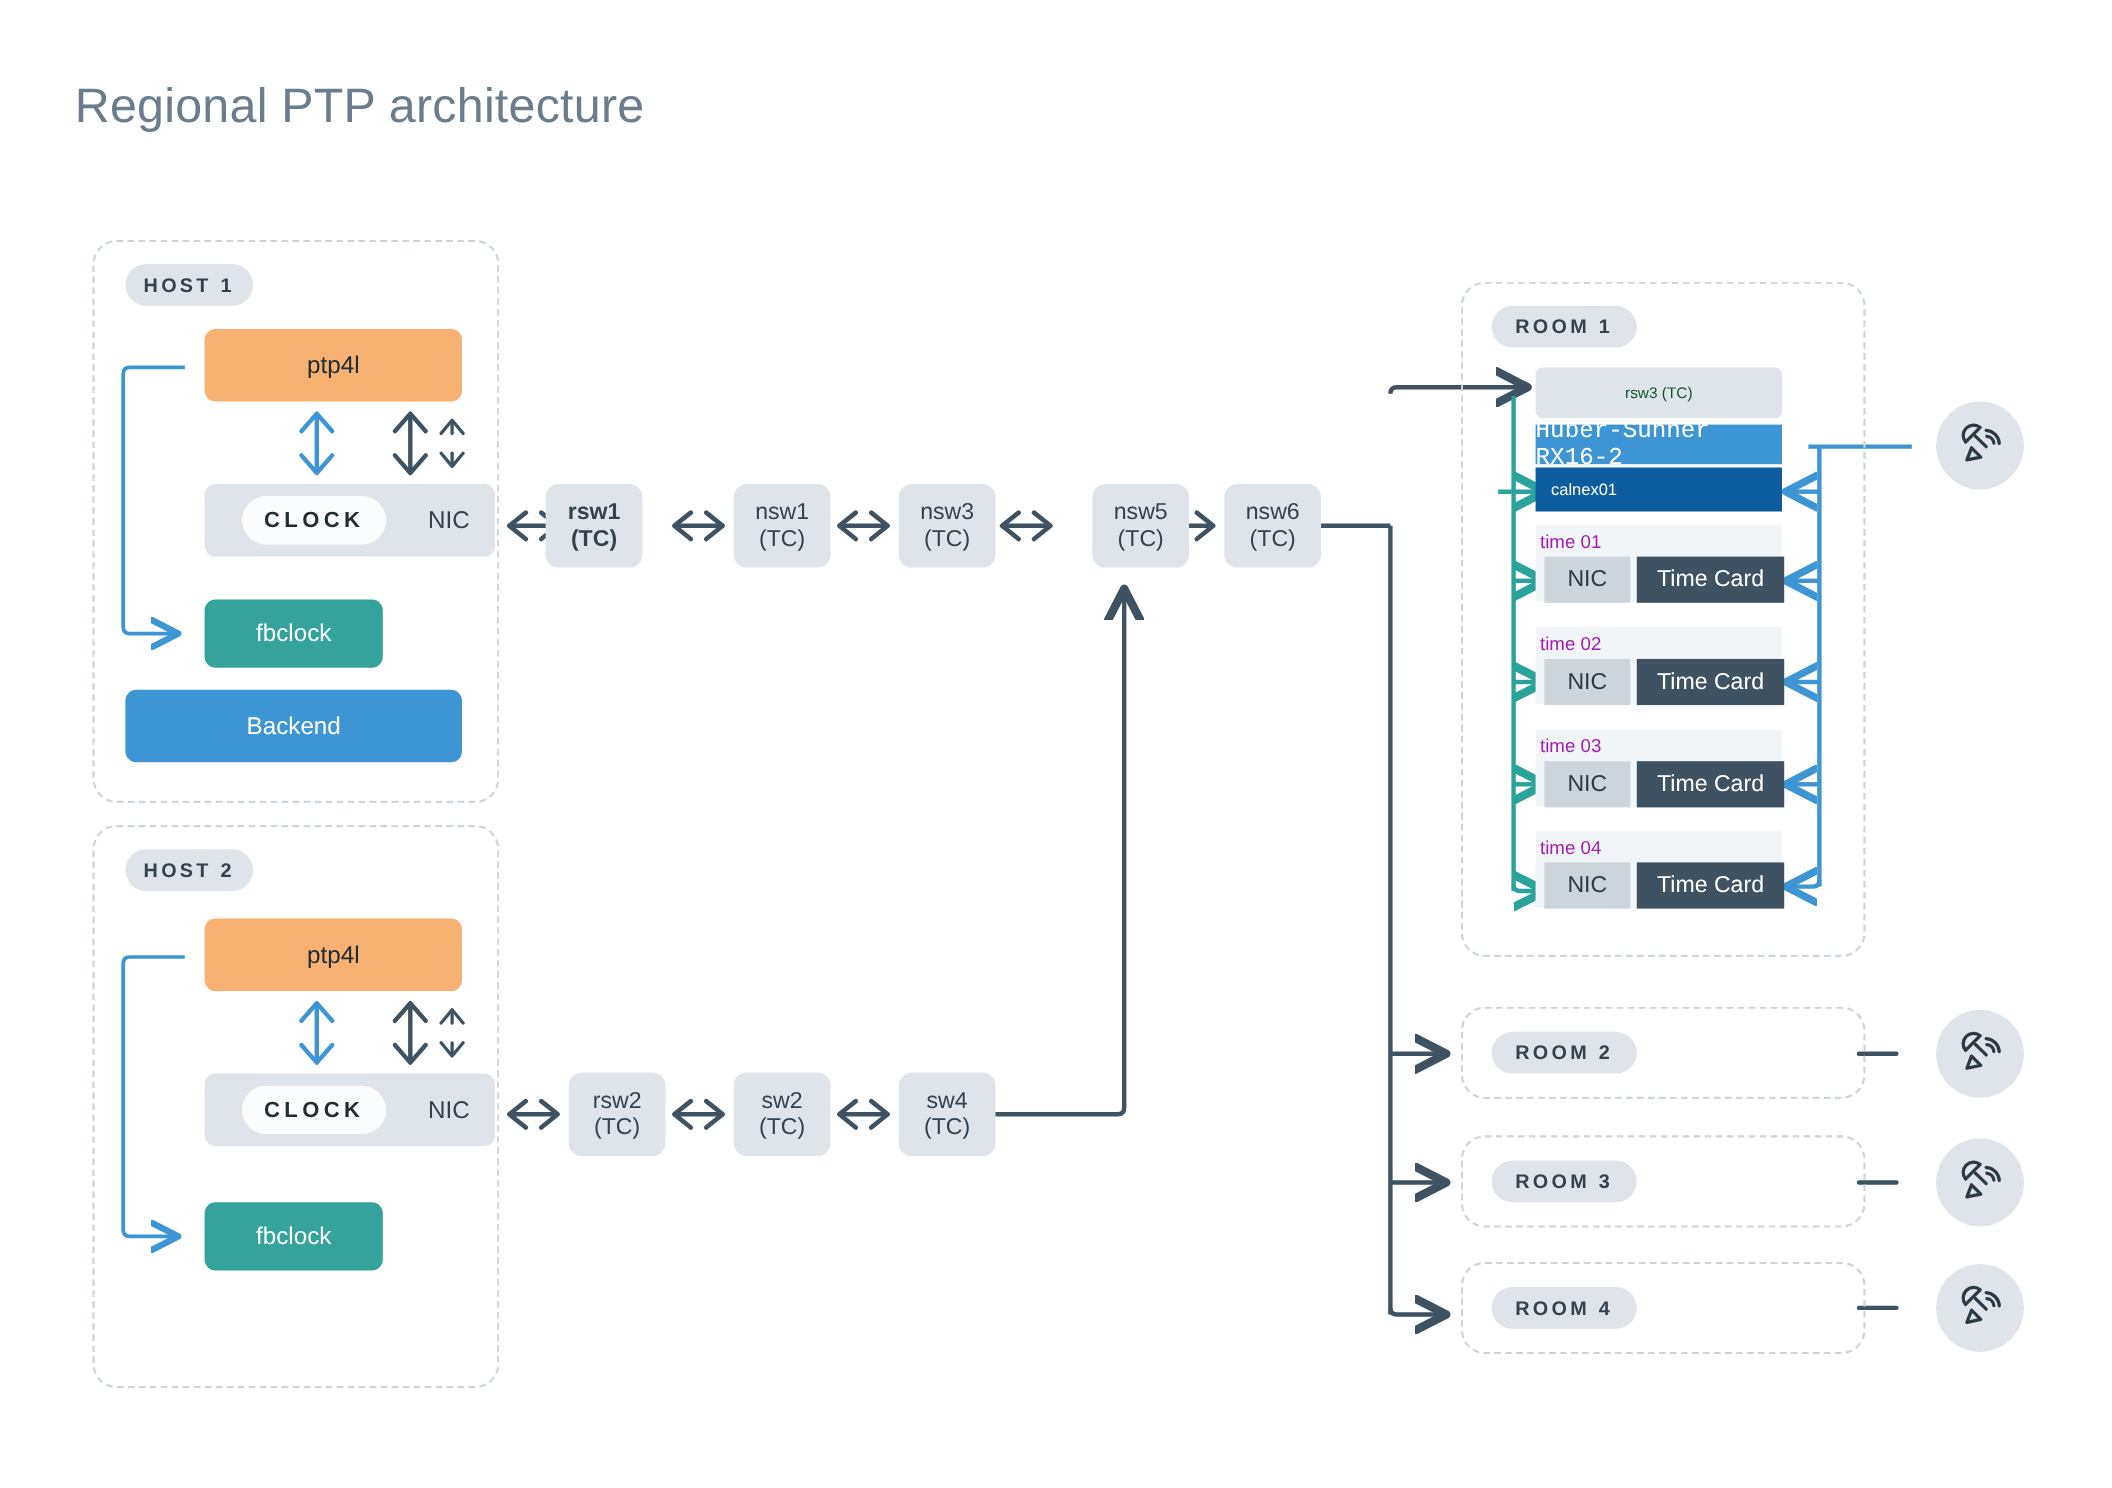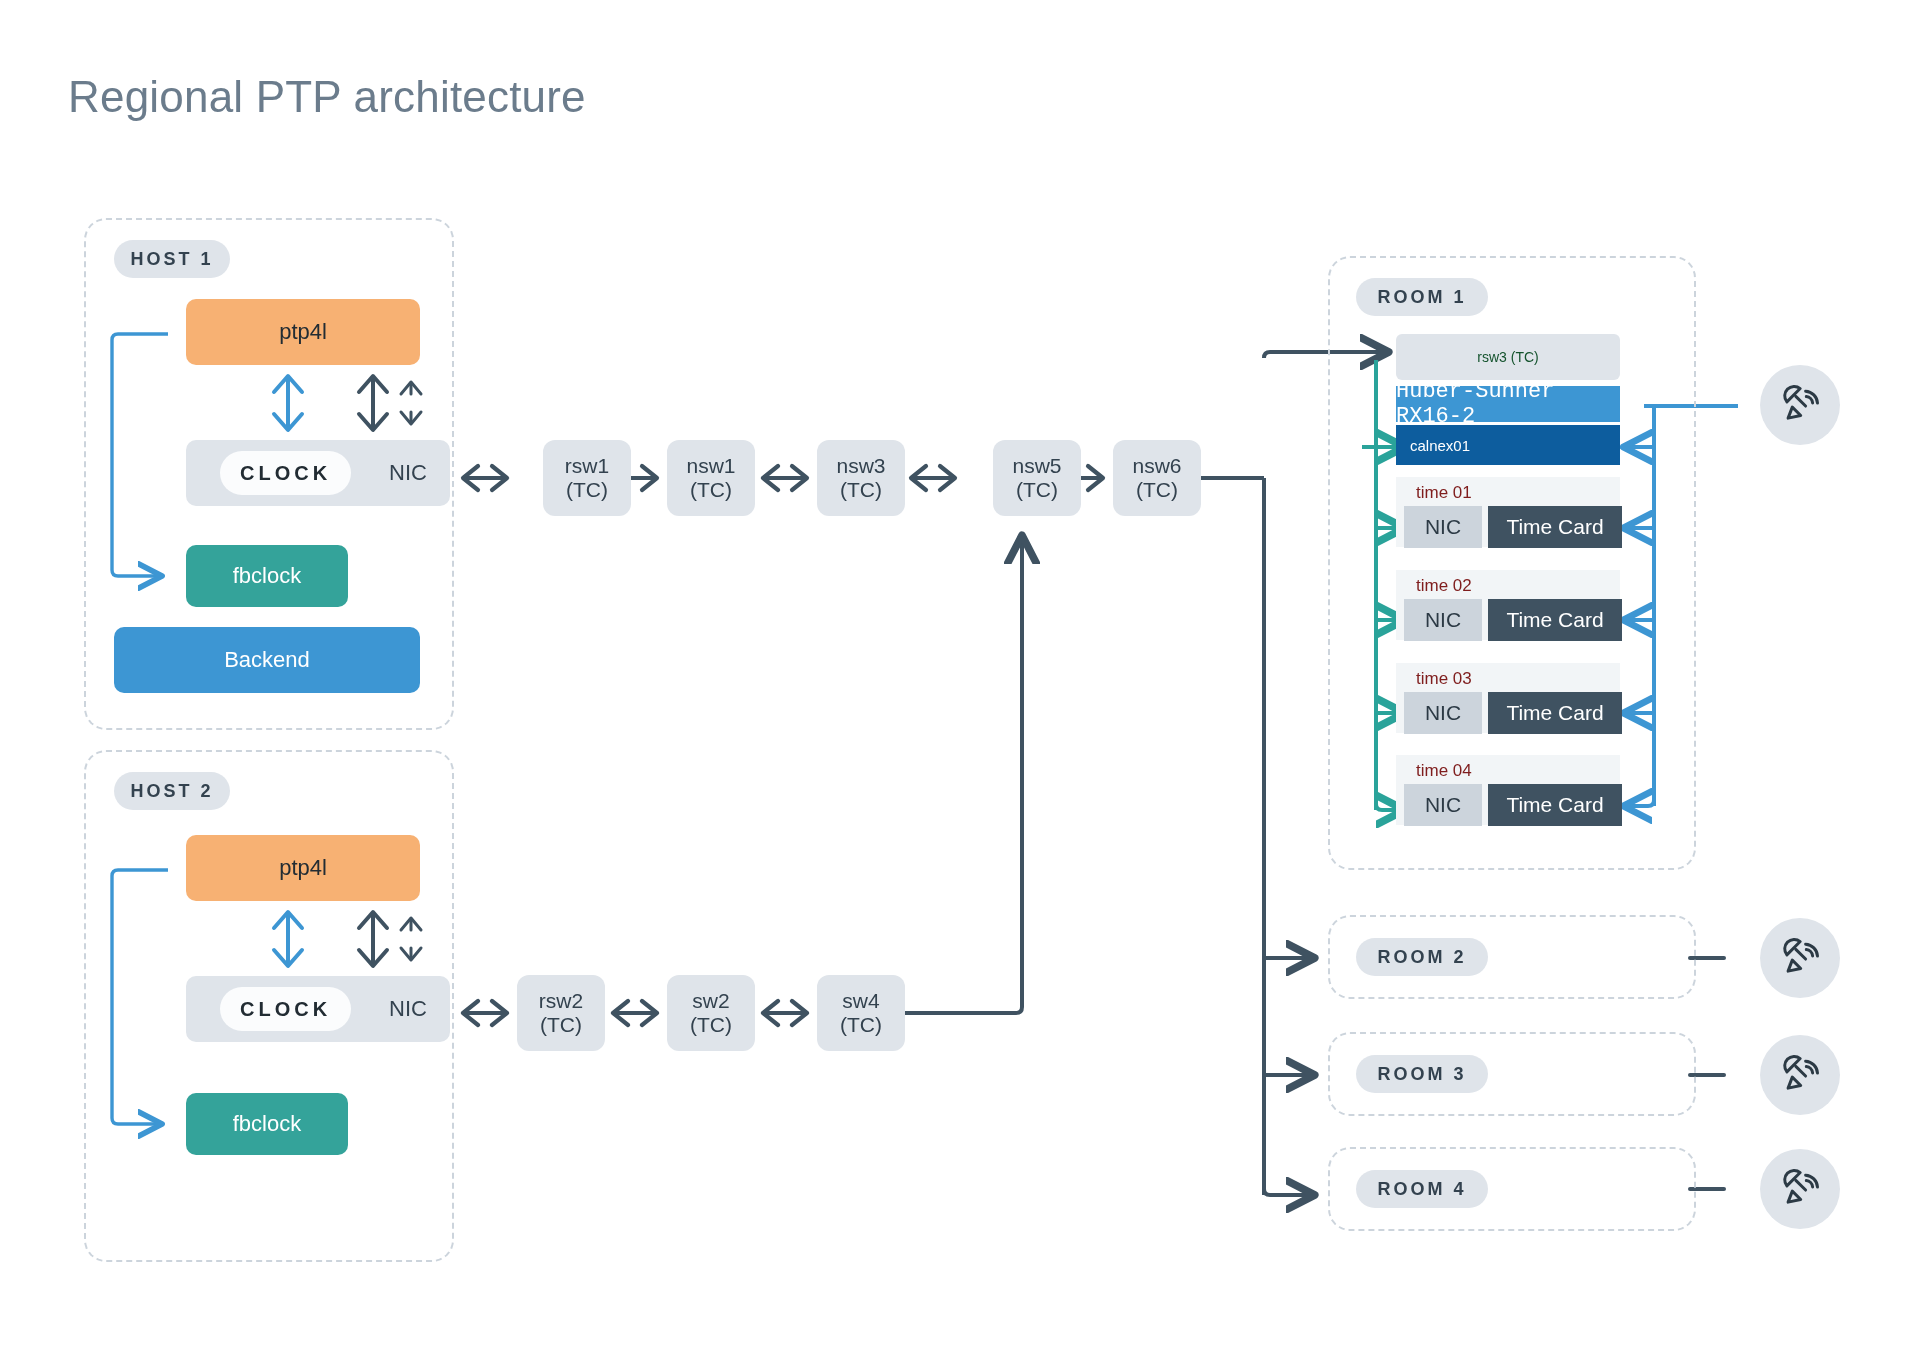--- a/index.html
+++ b/index.html
@@ -86,22 +86,22 @@
     background:#3d96d3;color:#ffffff;font-size:22px;
     display:flex;align-items:center;justify-content:center;font-family:Liberation Mono, monospace;
   }
   .calnex{
     background:#0d5d9e;color:#ffffff;font-size:15px;
     display:flex;align-items:center;padding-left:14px;
     box-sizing:border-box;
   }
   .tsgroup{position:absolute;background:#f2f5f7;box-sizing:border-box;}
   .tslabel{
-    position:absolute;left:20px;top:6px;
-    font-size:17px;color:#7f1d1d;
+    position:absolute;left:4px;top:6px;
+    font-size:17px;color:#a21caf;
   }
   .tsnic{
     position:absolute;background:#ccd4dc;color:#2c3a45;
     font-size:21px;display:flex;align-items:center;justify-content:center;
   }
   .tscard{
     position:absolute;background:#3f5261;color:#ffffff;
     font-size:21px;display:flex;align-items:center;justify-content:center;
   }
 
@@ -252,21 +252,21 @@
   <div class="box box-orange" style="left:186px;top:835px;width:234px;height:66px;">ptp4l</div>
 
   <div class="nicstrip" style="left:186px;top:976px;width:264px;height:66px;">
     <div class="clockpill">CLOCK</div>
     <div class="niclabel">NIC</div>
   </div>
 
   <div class="box box-teal" style="left:186px;top:1093px;width:162px;height:62px;">fbclock</div>
 
 
-  <div class="box box-sw" style="left:543px;top:440px;width:88px;height:76px;">
+  <div class="box box-sw" style="left:496px;top:440px;width:88px;height:76px;font-weight:bold;">
     <span>rsw1</span>
     <span>(TC)</span>
   </div>
   <div class="box box-sw" style="left:667px;top:440px;width:88px;height:76px;">
     <span>nsw1</span>
     <span>(TC)</span>
   </div>
   <div class="box box-sw" style="left:817px;top:440px;width:88px;height:76px;">
     <span>nsw3</span>
     <span>(TC)</span>

